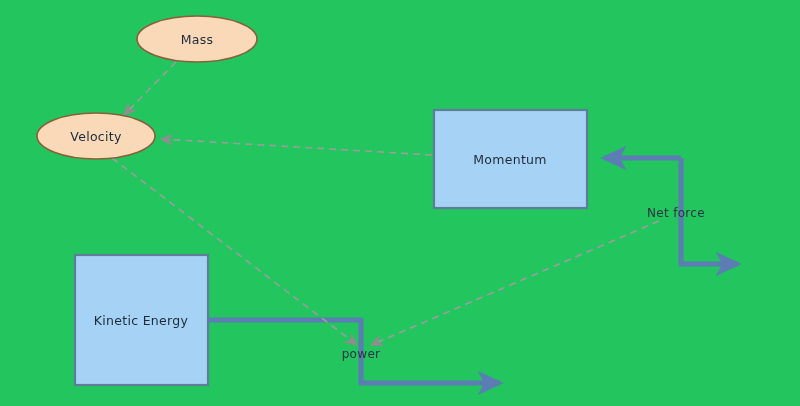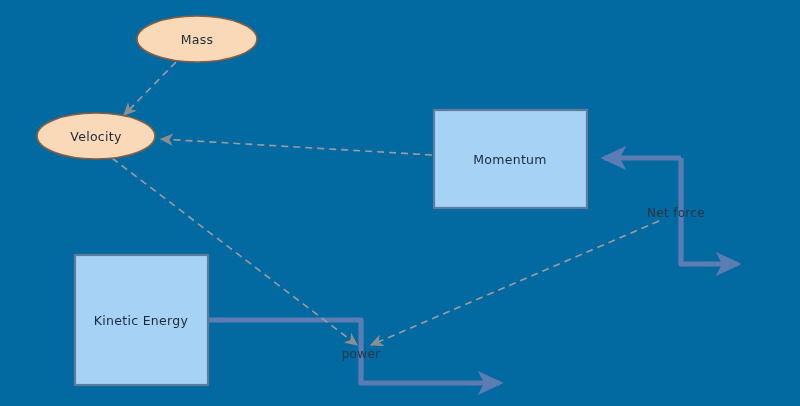--- a/index.html
+++ b/index.html
@@ -8,21 +8,21 @@
     padding: 0;
     background: #ffffff;
   }
   body {
     font-family: "DejaVu Sans", sans-serif;
   }
   #canvas {
     position: relative;
     width: 800px;
     height: 406px;
-    background: #0369a1;
+    background: #22c55e;
     overflow: hidden;
   }
   #diagram-svg {
     position: absolute;
     left: 0;
     top: 0;
     width: 800px;
     height: 406px;
   }
   .node-label {

